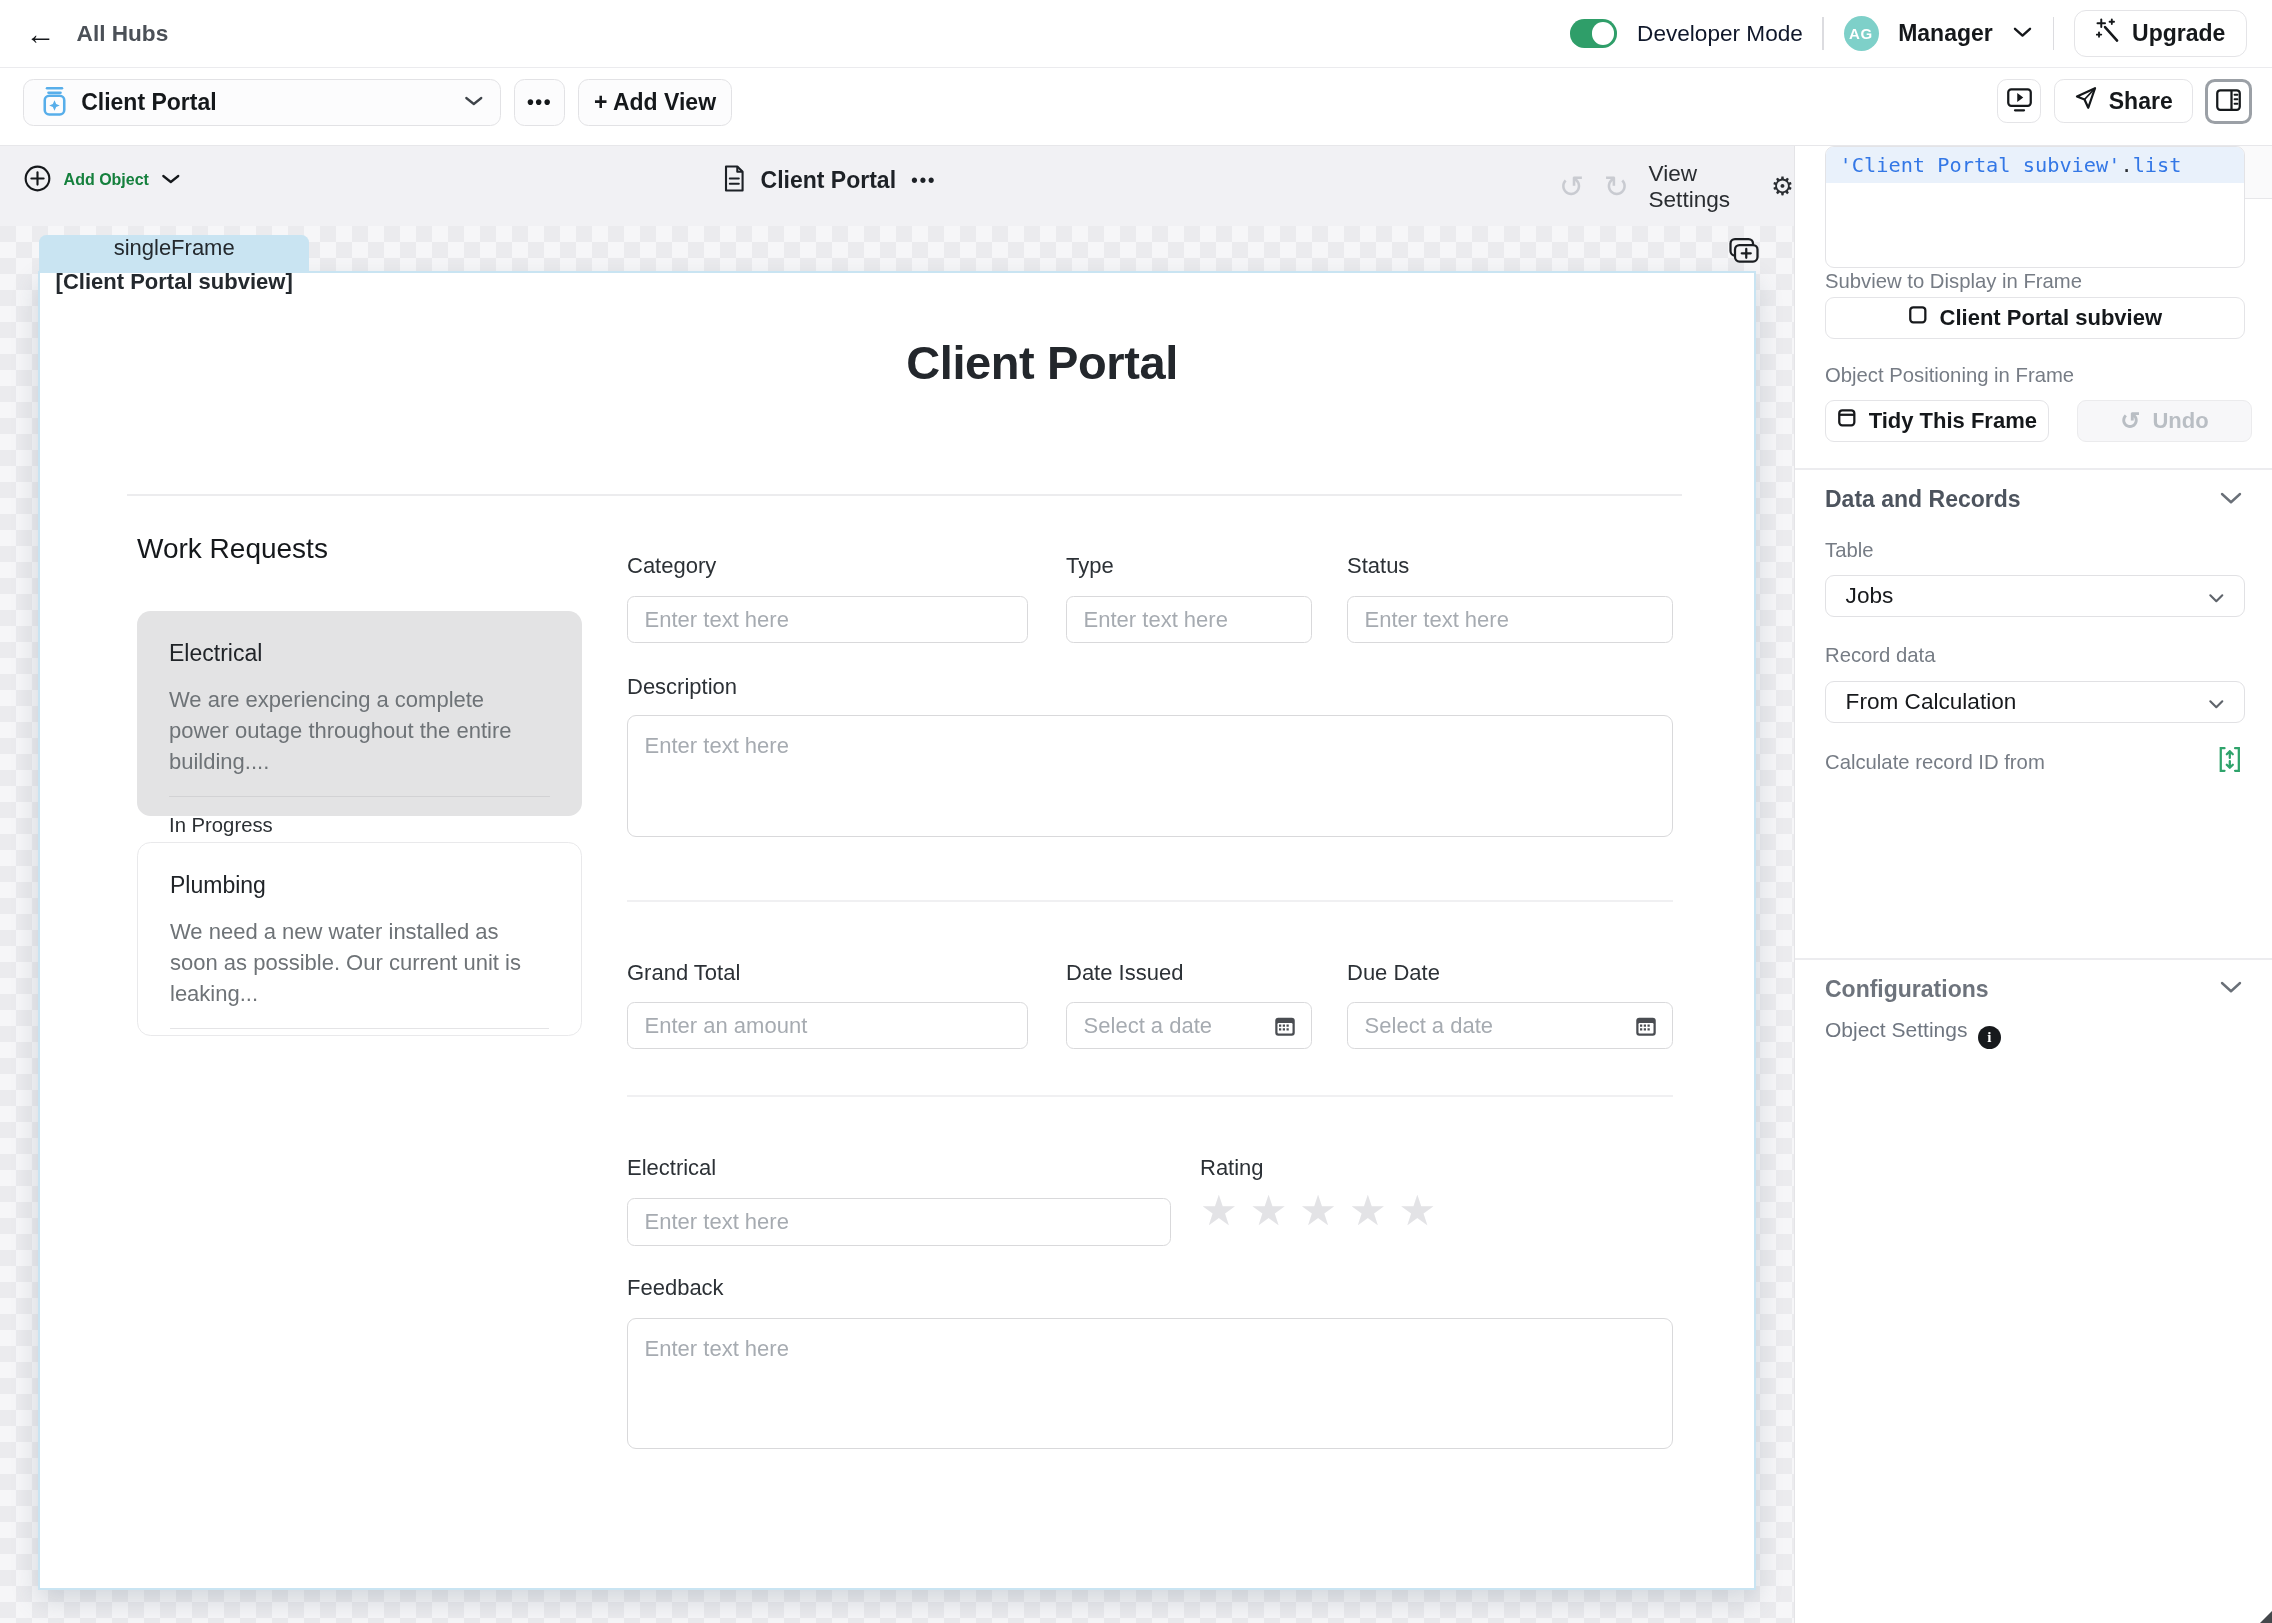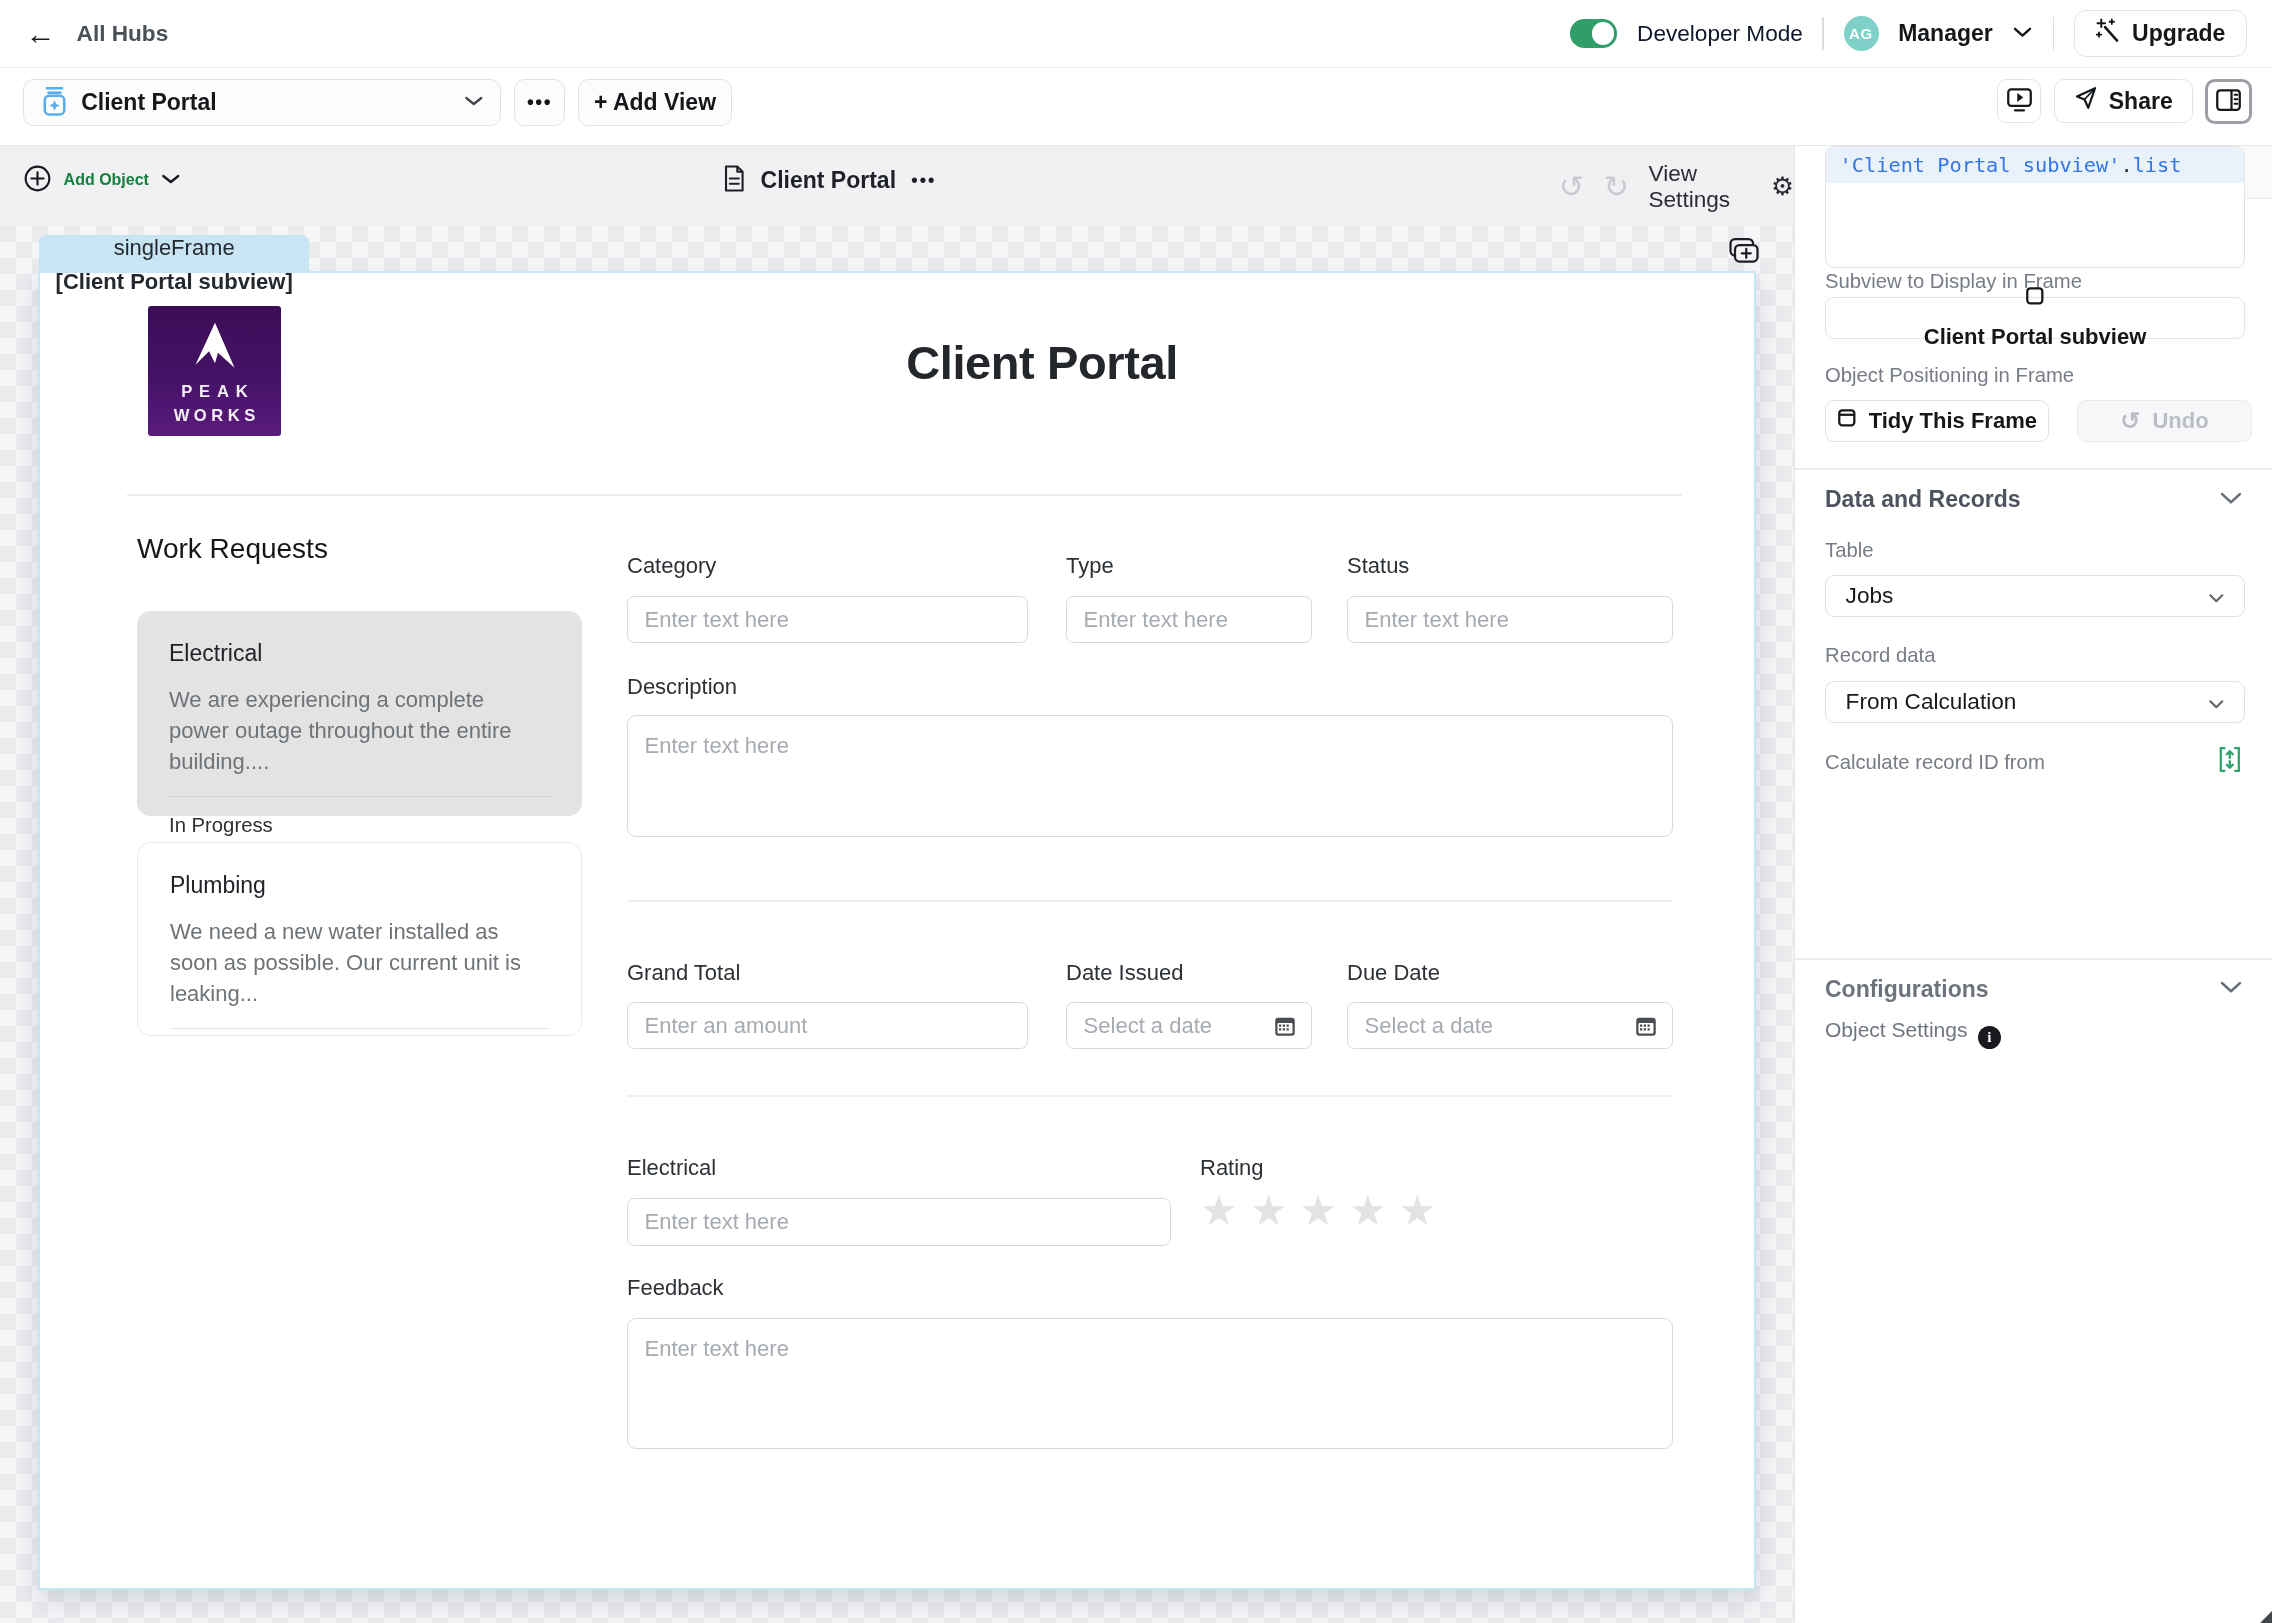--- a/index.html
+++ b/index.html
@@ -273,29 +273,20 @@
       <svg width="33" height="30" viewBox="0 0 44 40">
         <rect x="6" y="4" width="30" height="22" rx="6" fill="#f4f4f6" stroke="#1b1e22" stroke-width="3"></rect>
         <rect x="12" y="12" width="30" height="22" rx="6" fill="#f4f4f6" stroke="#1b1e22" stroke-width="3"></rect>
         <line x1="27" y1="17" x2="27" y2="29" stroke="#1b1e22" stroke-width="3" stroke-linecap="round"></line>
         <line x1="21" y1="23" x2="33" y2="23" stroke="#1b1e22" stroke-width="3" stroke-linecap="round"></line>
       </svg>
     </span>
 
     <div class="frame">
 
-      <div class="logo">
-        <span class="peak">
-          <svg width="72" height="59" viewBox="0 0 96 78">
-            <path d="M48 6 L74 66 L52 46 L48 60 L40 44 L22 62 Z" fill="#ffffff"></path>
-          </svg>
-        </span>
-        <span class="l1">PEAK</span>
-        <span class="l2">WORKS</span>
-      </div>
 
       <div class="cp-title">Client Portal</div>
       <div class="hr" style="left:87px; top:221px; width:1555px;"></div>
 
       <div class="wr-heading">Work Requests</div>
 
       <div class="card card1">
         <div class="c-title">Electrical</div>
         <div class="c-desc">We are experiencing a complete power outage throughout the entire building....</div>
         <div class="c-div"></div>
@@ -392,21 +383,21 @@
       <div class="tab inactive">Automation</div>
     </div>
 
     <div class="p-heading" style="top:71px; color:#7a8089;">Frame Settings</div>
     <span class="p-chevron" style="top:75px;">
       <svg width="24" height="15" viewBox="0 0 32 20">
           <polyline points="4,4 16,15 28,4" fill="none" stroke="#6a7078" stroke-width="3.2" stroke-linecap="round" stroke-linejoin="round"></polyline>
         </svg>
     </span>
     <div class="p-label" style="top:124px;">Subview to Display in Frame</div>
-    <div class="p-btn" style="left:30px; top:151px; width:420px; height:42px;flex-direction:column;">
+    <div class="p-btn" style="left:30px; top:151px; width:420px; height:42px;">
       <span>
         <svg width="19.6" height="19.6" viewBox="0 0 26 26">
             <rect x="3" y="3" width="20" height="20" rx="4" fill="none" stroke="#17191c" stroke-width="3"></rect>
           </svg>
       </span>
       <span>Client Portal subview</span>
     </div>
     <div class="p-label" style="top:218px;">Object Positioning in Frame</div>
     <div class="p-btn" style="left:30px; top:254px; width:224px; height:42px;">
       <span>

